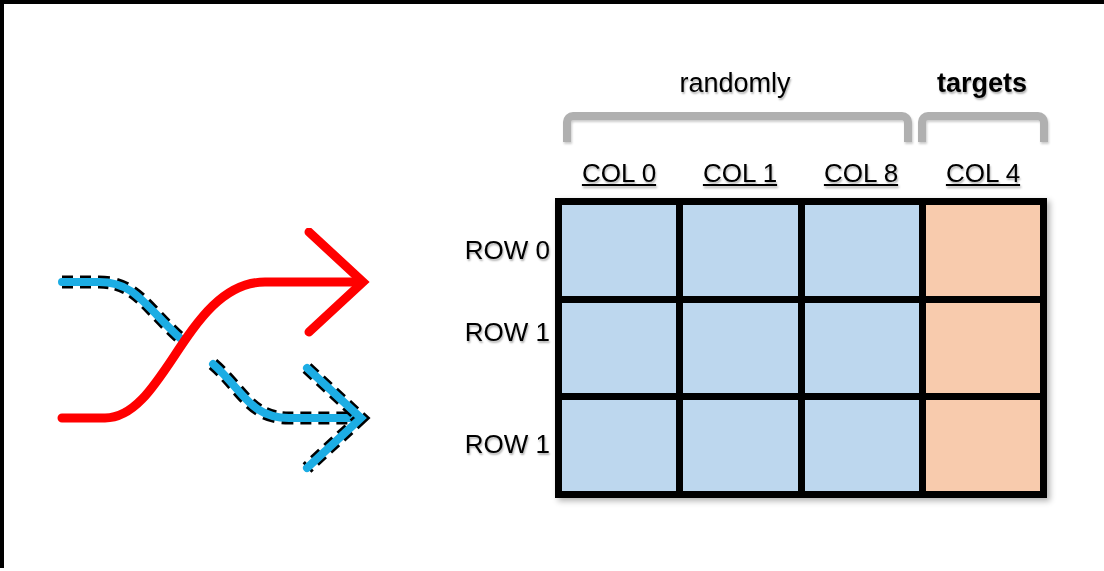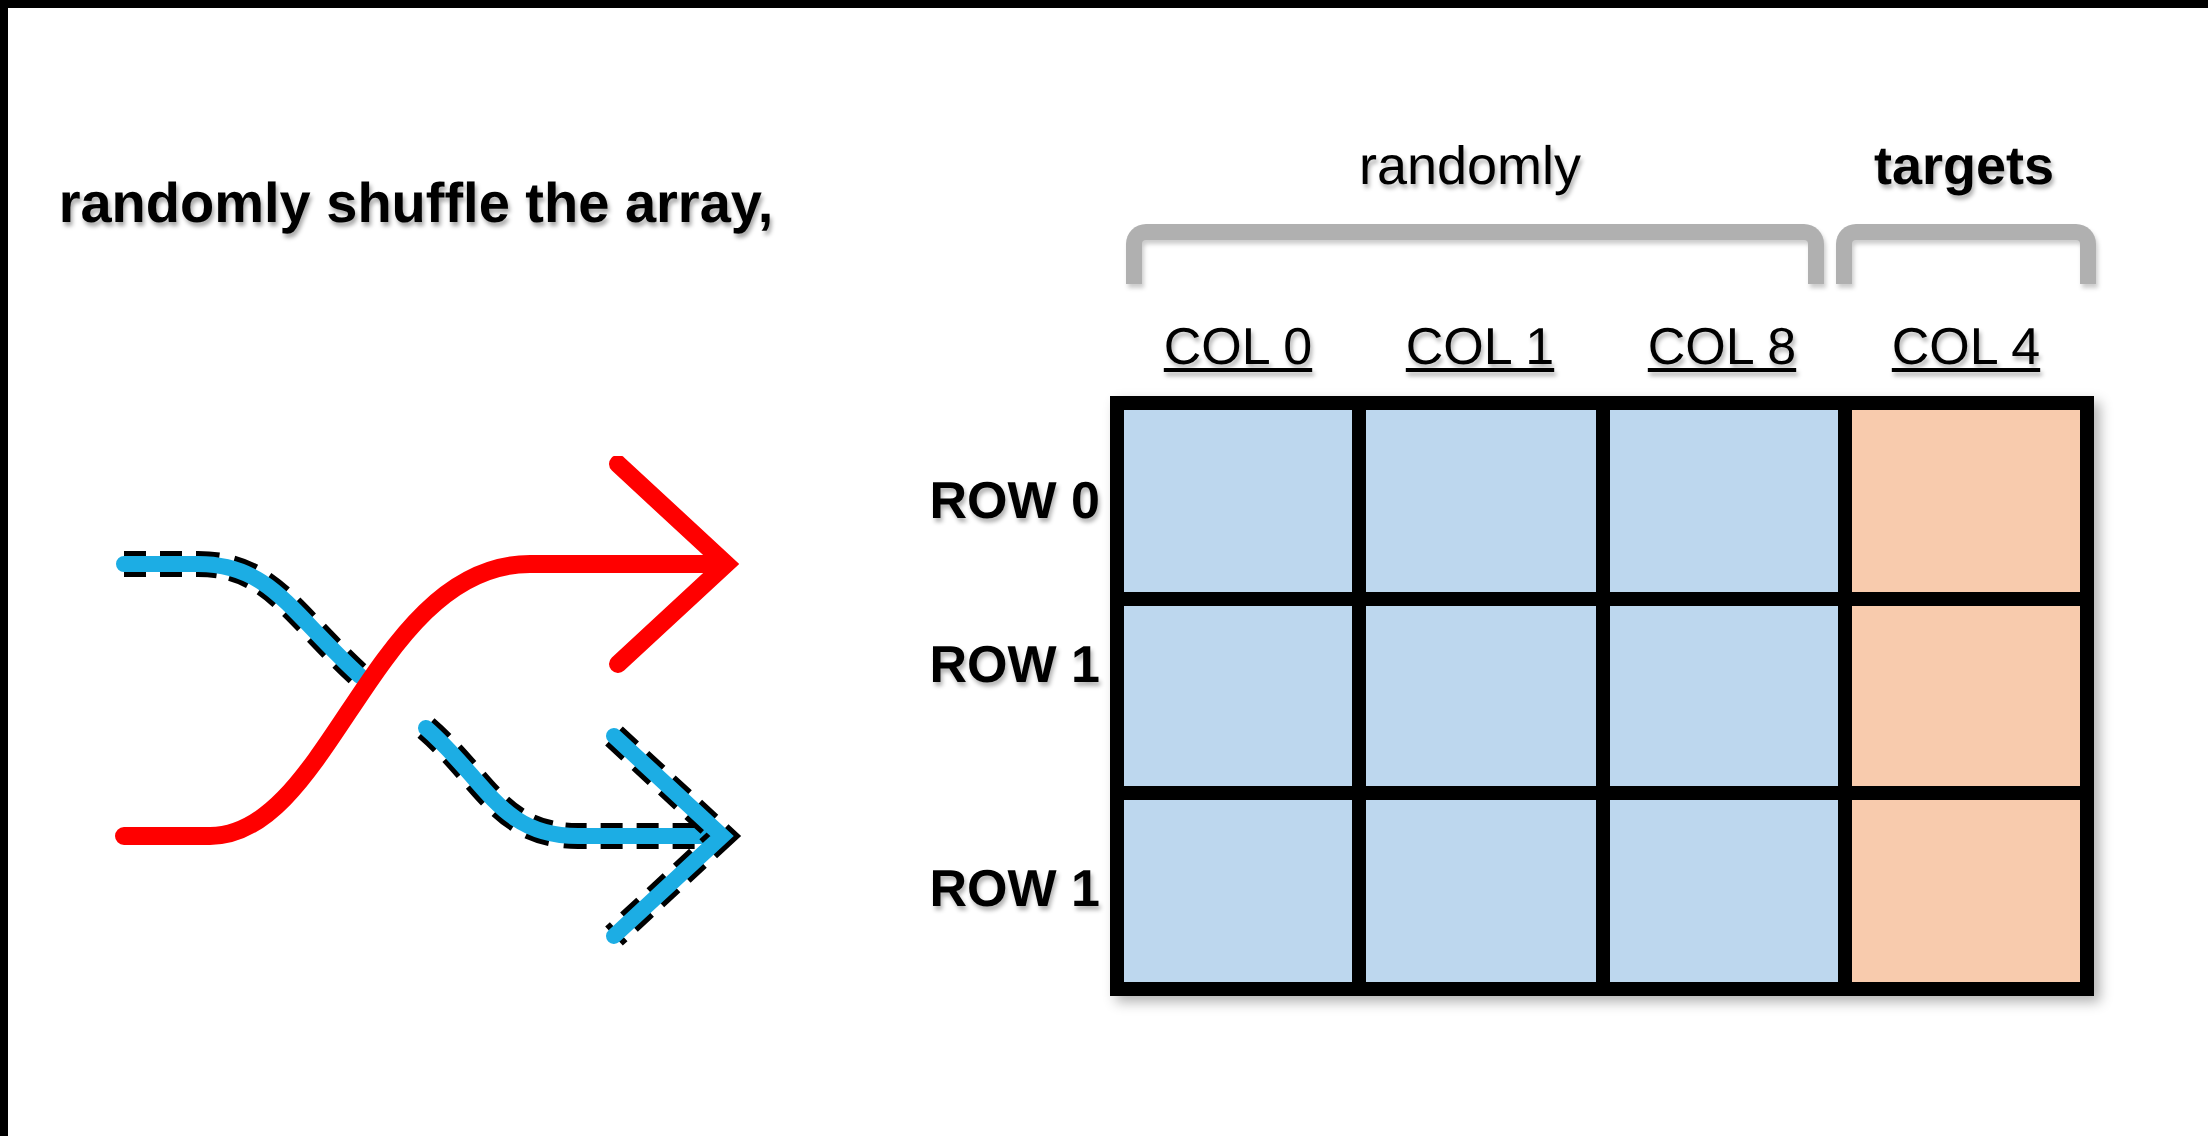--- a/index.html
+++ b/index.html
@@ -54,21 +54,21 @@
     text-shadow: 1px 2px 2px rgba(0,0,0,0.3);
     text-decoration: underline;
   }
   .col-header.c0 { left: 549px; }
   .col-header.c1 { left: 670px; }
   .col-header.c2 { left: 791px; }
   .col-header.c3 { left: 913px; }
   .row-label {
     position: absolute; left: 420px; width: 130px;
     text-align: right;
-    font-size: 26px; font-weight: 700; line-height: 32px;
+    font-size: 26px; font-weight: 400; line-height: 32px;
     text-shadow: 1px 2px 2px rgba(0,0,0,0.3);
   }
   .row-label.r0 { top: 234px; }
   .row-label.r1 { top: 316px; }
   .row-label.r2 { top: 428px; }
   .data-grid {
     position: absolute; left: 555px; top: 198px;
     width: 492px; height: 300px;
     box-sizing: border-box;
     background: #000;
@@ -83,21 +83,20 @@
   .cell.feature { background: #BDD7EE; }
   .cell.target  { background: #F8CBAD; }
 </style>
 </head>
 <body>
 
 <div class="edge-top"></div>
 <div class="edge-left"></div>
 
 <div class="caption">
-  <div>randomly shuffle the array,</div>
 </div>
 
 <svg class="shuffle-svg" viewBox="0 0 345 265" aria-hidden="true">
 
   <g>
     <path d="M 27 54 L 64 54 C 100 54 110 78 145 110" fill="none" stroke="#000" stroke-width="13" stroke-dasharray="11 7" stroke-linecap="butt"></path>
     <path d="M 27 54 L 64 54 C 100 54 110 78 145 110" fill="none" stroke="#1CADE4" stroke-width="8" stroke-linecap="round"></path>
     <path d="M 178 136 C 208 162 215 190 254 190 L 316 190" fill="none" stroke="#000" stroke-width="13" stroke-dasharray="11 7" stroke-linecap="butt"></path>
     <path d="M 178 136 C 208 162 215 190 254 190 L 316 190" fill="none" stroke="#1CADE4" stroke-width="8" stroke-linecap="round"></path>
     <path d="M 272 140 L 326 190 L 272 240" fill="none" stroke="#000" stroke-width="13" stroke-dasharray="11 7" stroke-linecap="butt" stroke-linejoin="miter"></path>

